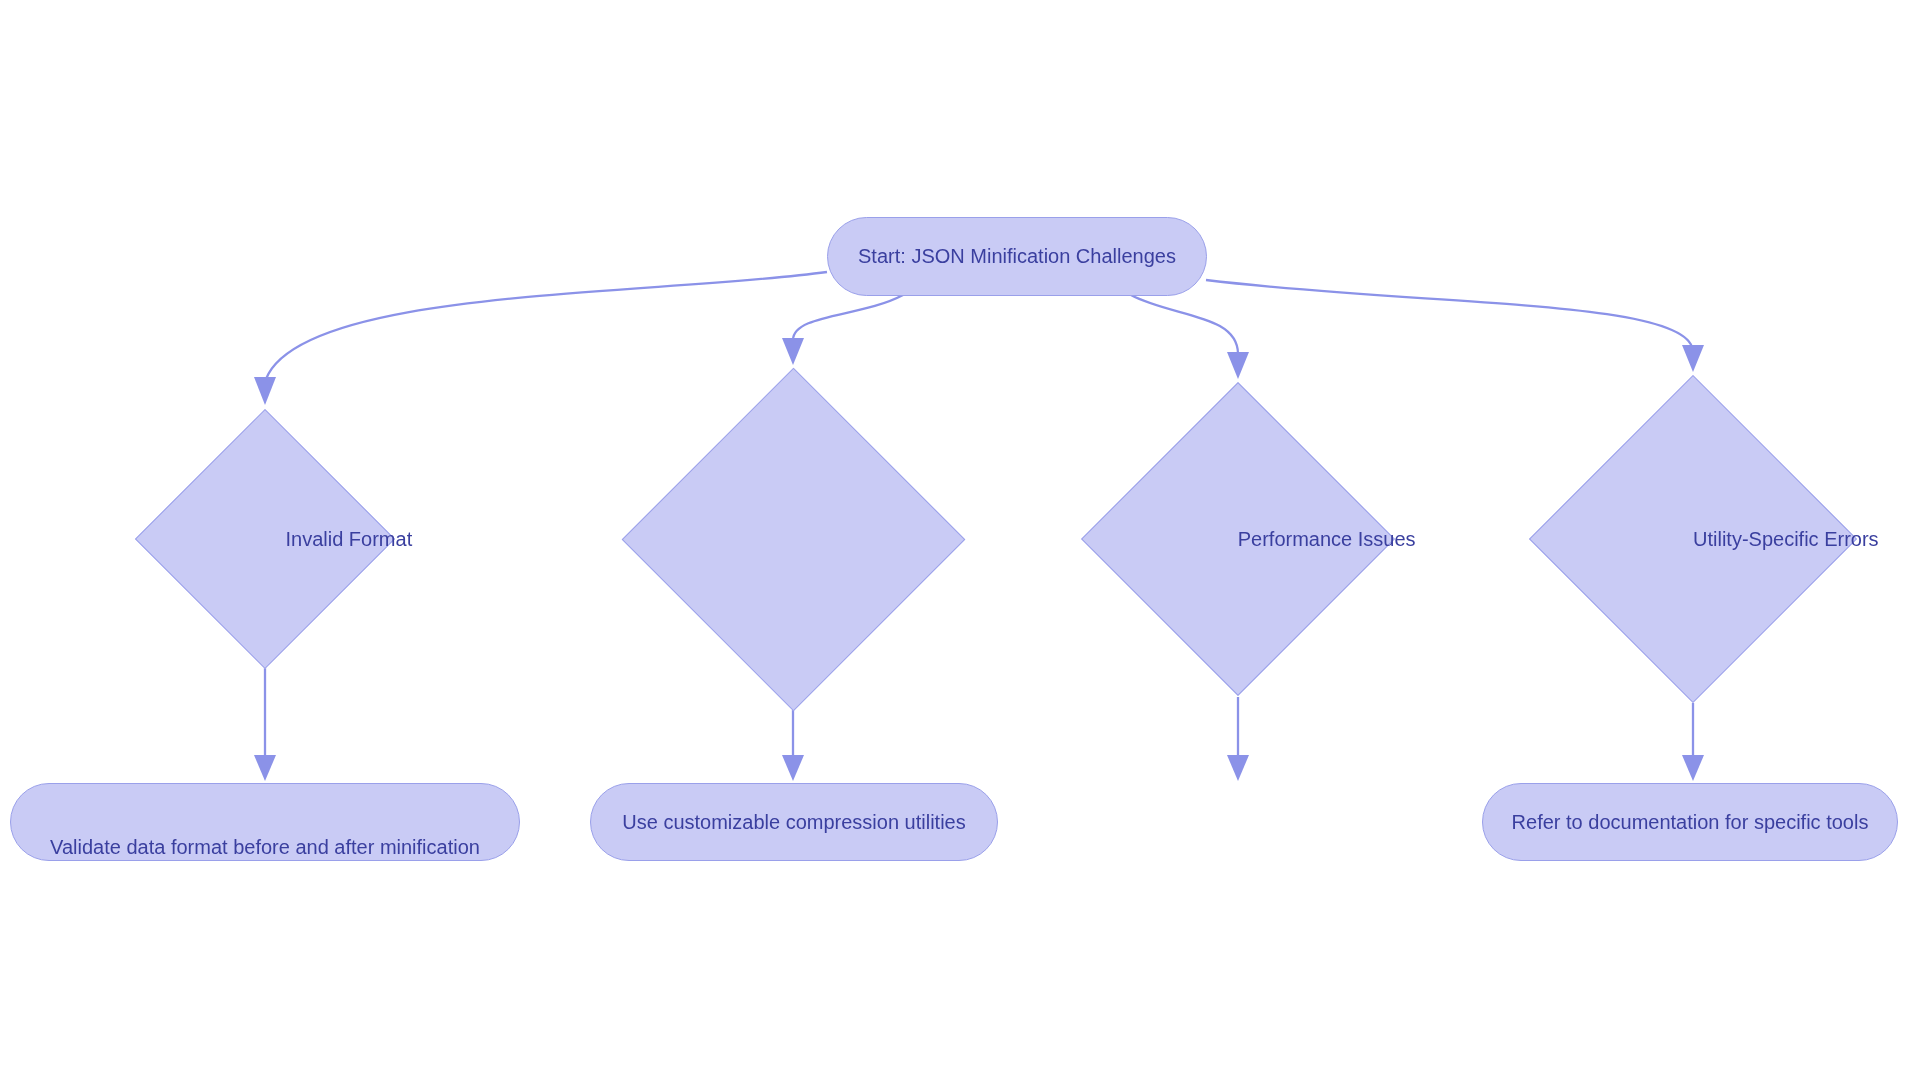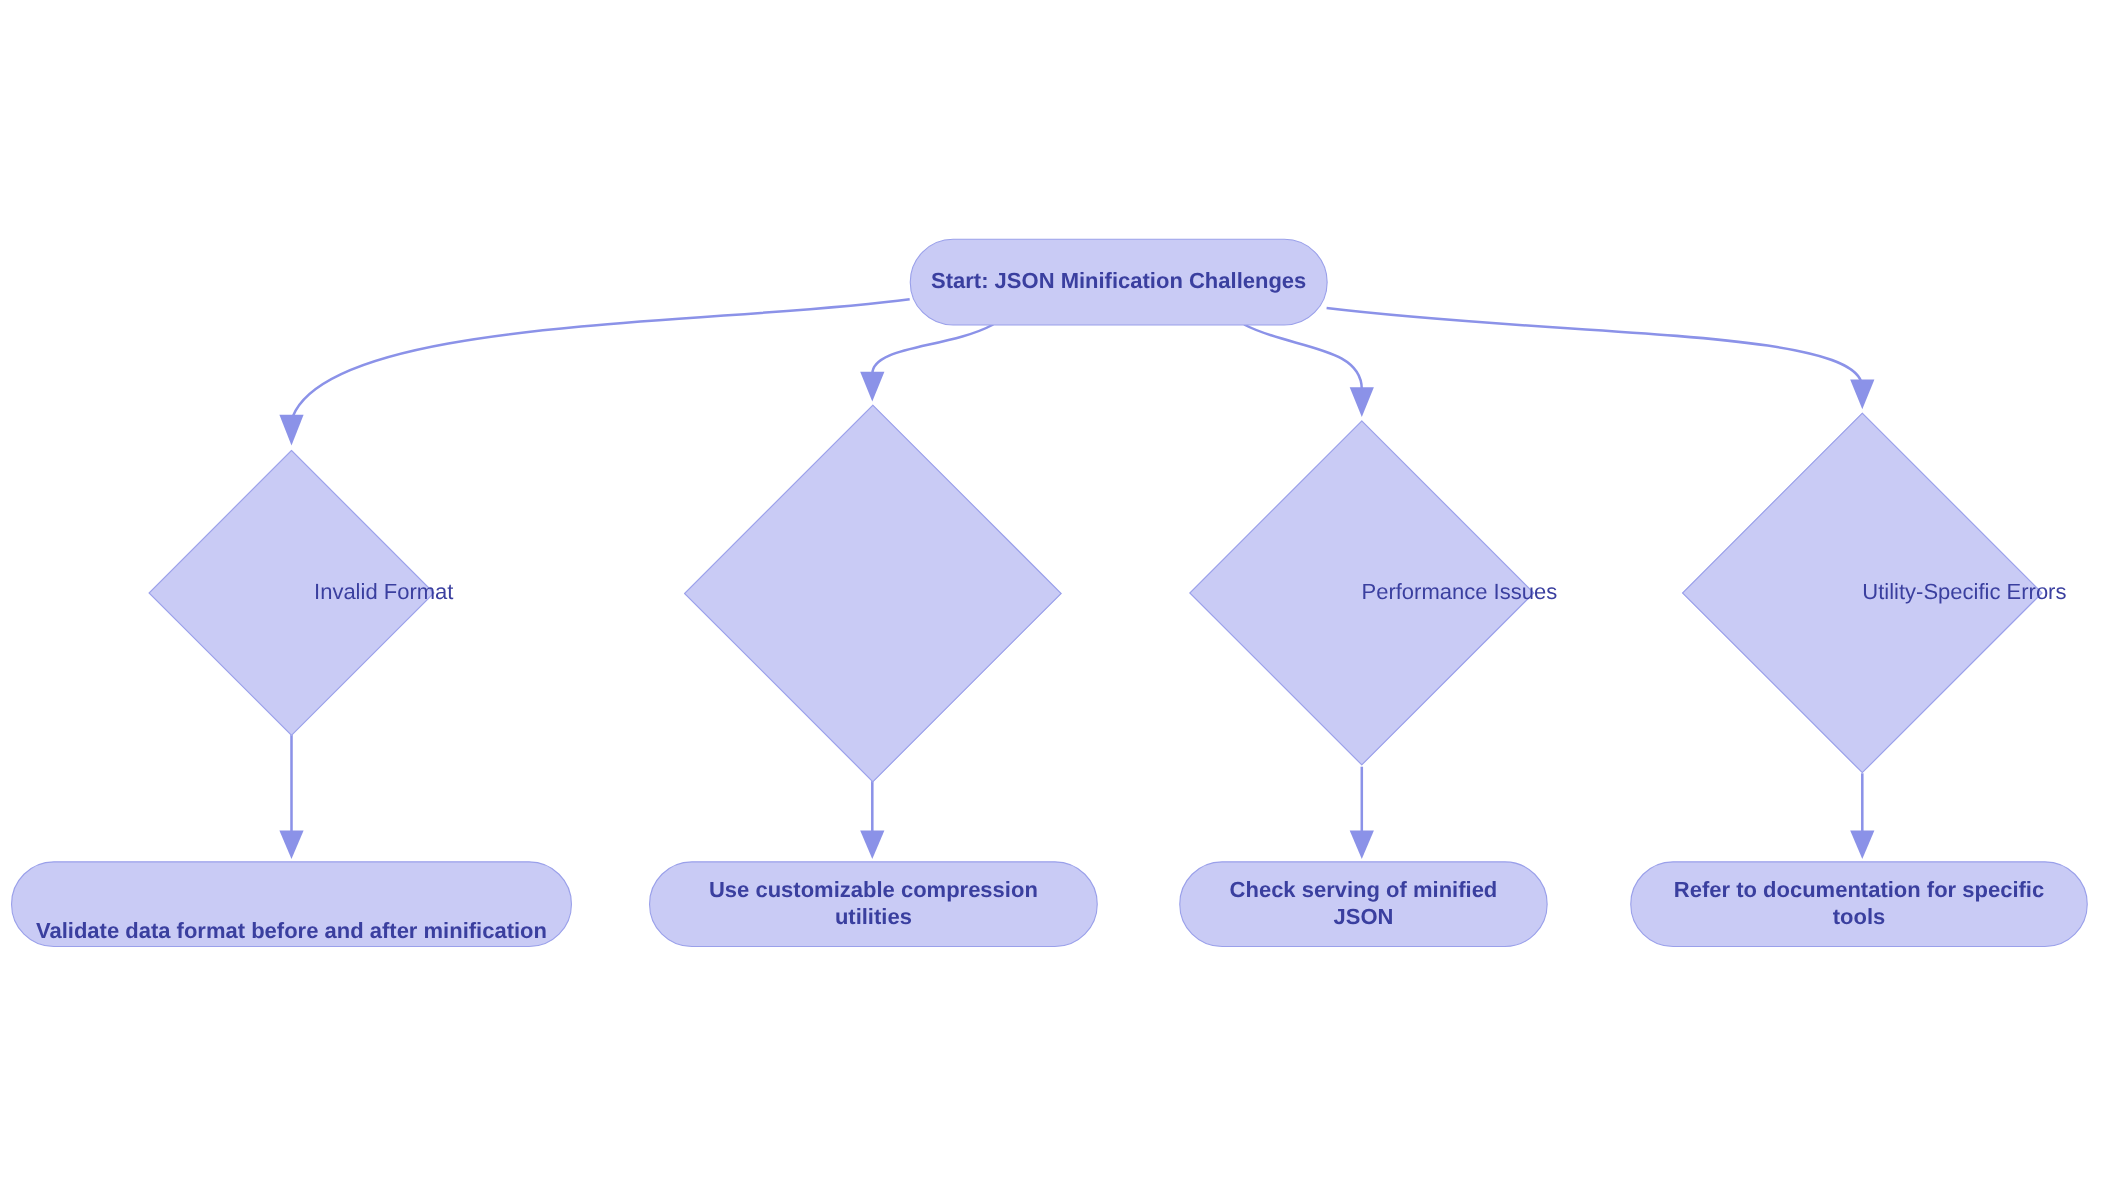--- a/index.html
+++ b/index.html
@@ -32,21 +32,20 @@
   .node { position: absolute; display: flex; align-items: center; justify-content: center; }
 
   .pill {
     background: var(--fill);
     border: 1.8px solid var(--border);
     border-radius: 40px;
     font-size: 20px;
     text-align: center;
     line-height: 1.25;
     padding: 0 18px;
-    font-weight: bold;
   }
 
   .diamond-wrap { position: absolute; }
   .diamond-shape {
     position: absolute;
     inset: 0;
     background: var(--fill);
     border: 1.8px solid var(--border);
     transform: rotate(45deg);
   }
@@ -128,21 +127,18 @@
   </div>
 
   <div class="node pill" style="left:10px; top:783px; width:510px; height:78px;align-items:flex-end;">
     <span>Validate data format before and after minification</span>
   </div>
 
   <div class="node pill" style="left:590px; top:783px; width:408px; height:78px;">
     <span>Use customizable compression utilities</span>
   </div>
 
-  <div class="node pill" style="left:1072px; top:783px; width:335px; height:78px;">
-    <span>Check serving of minified JSON</span>
-  </div>
 
   <div class="node pill" style="left:1482px; top:783px; width:416px; height:78px;">
     <span>Refer to documentation for specific tools</span>
   </div>
 
 </div>
 
 </body></html>

